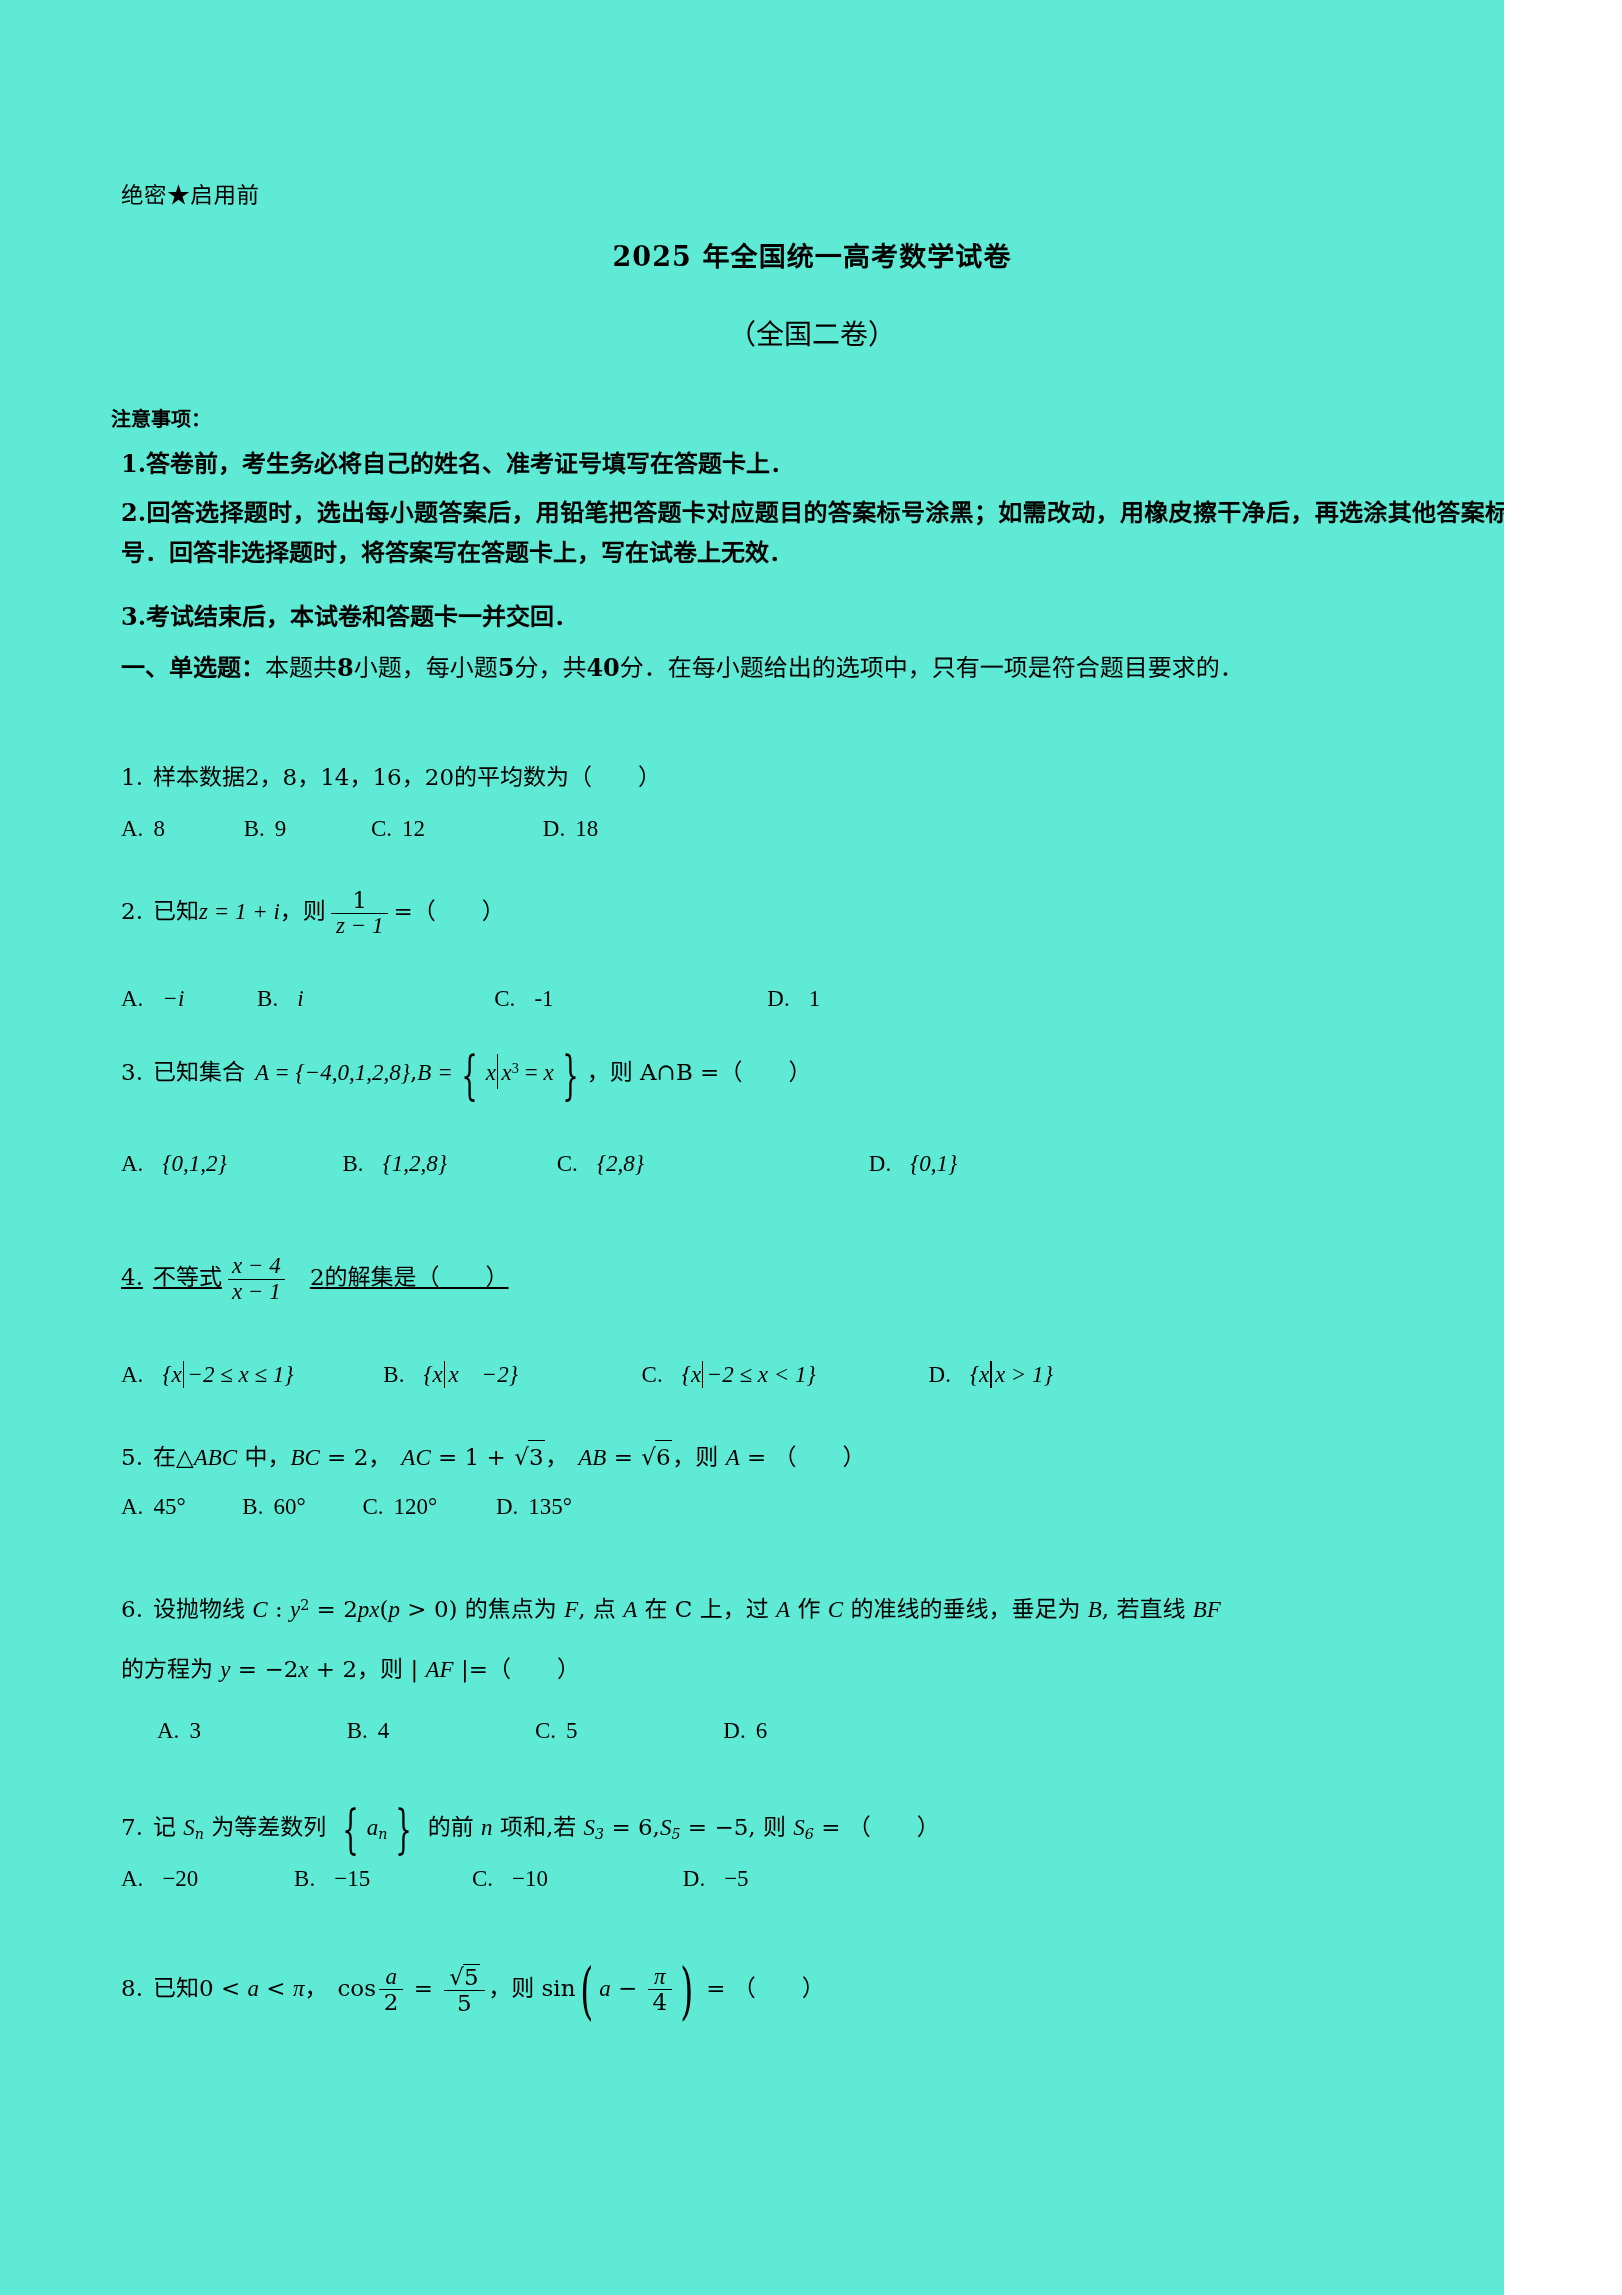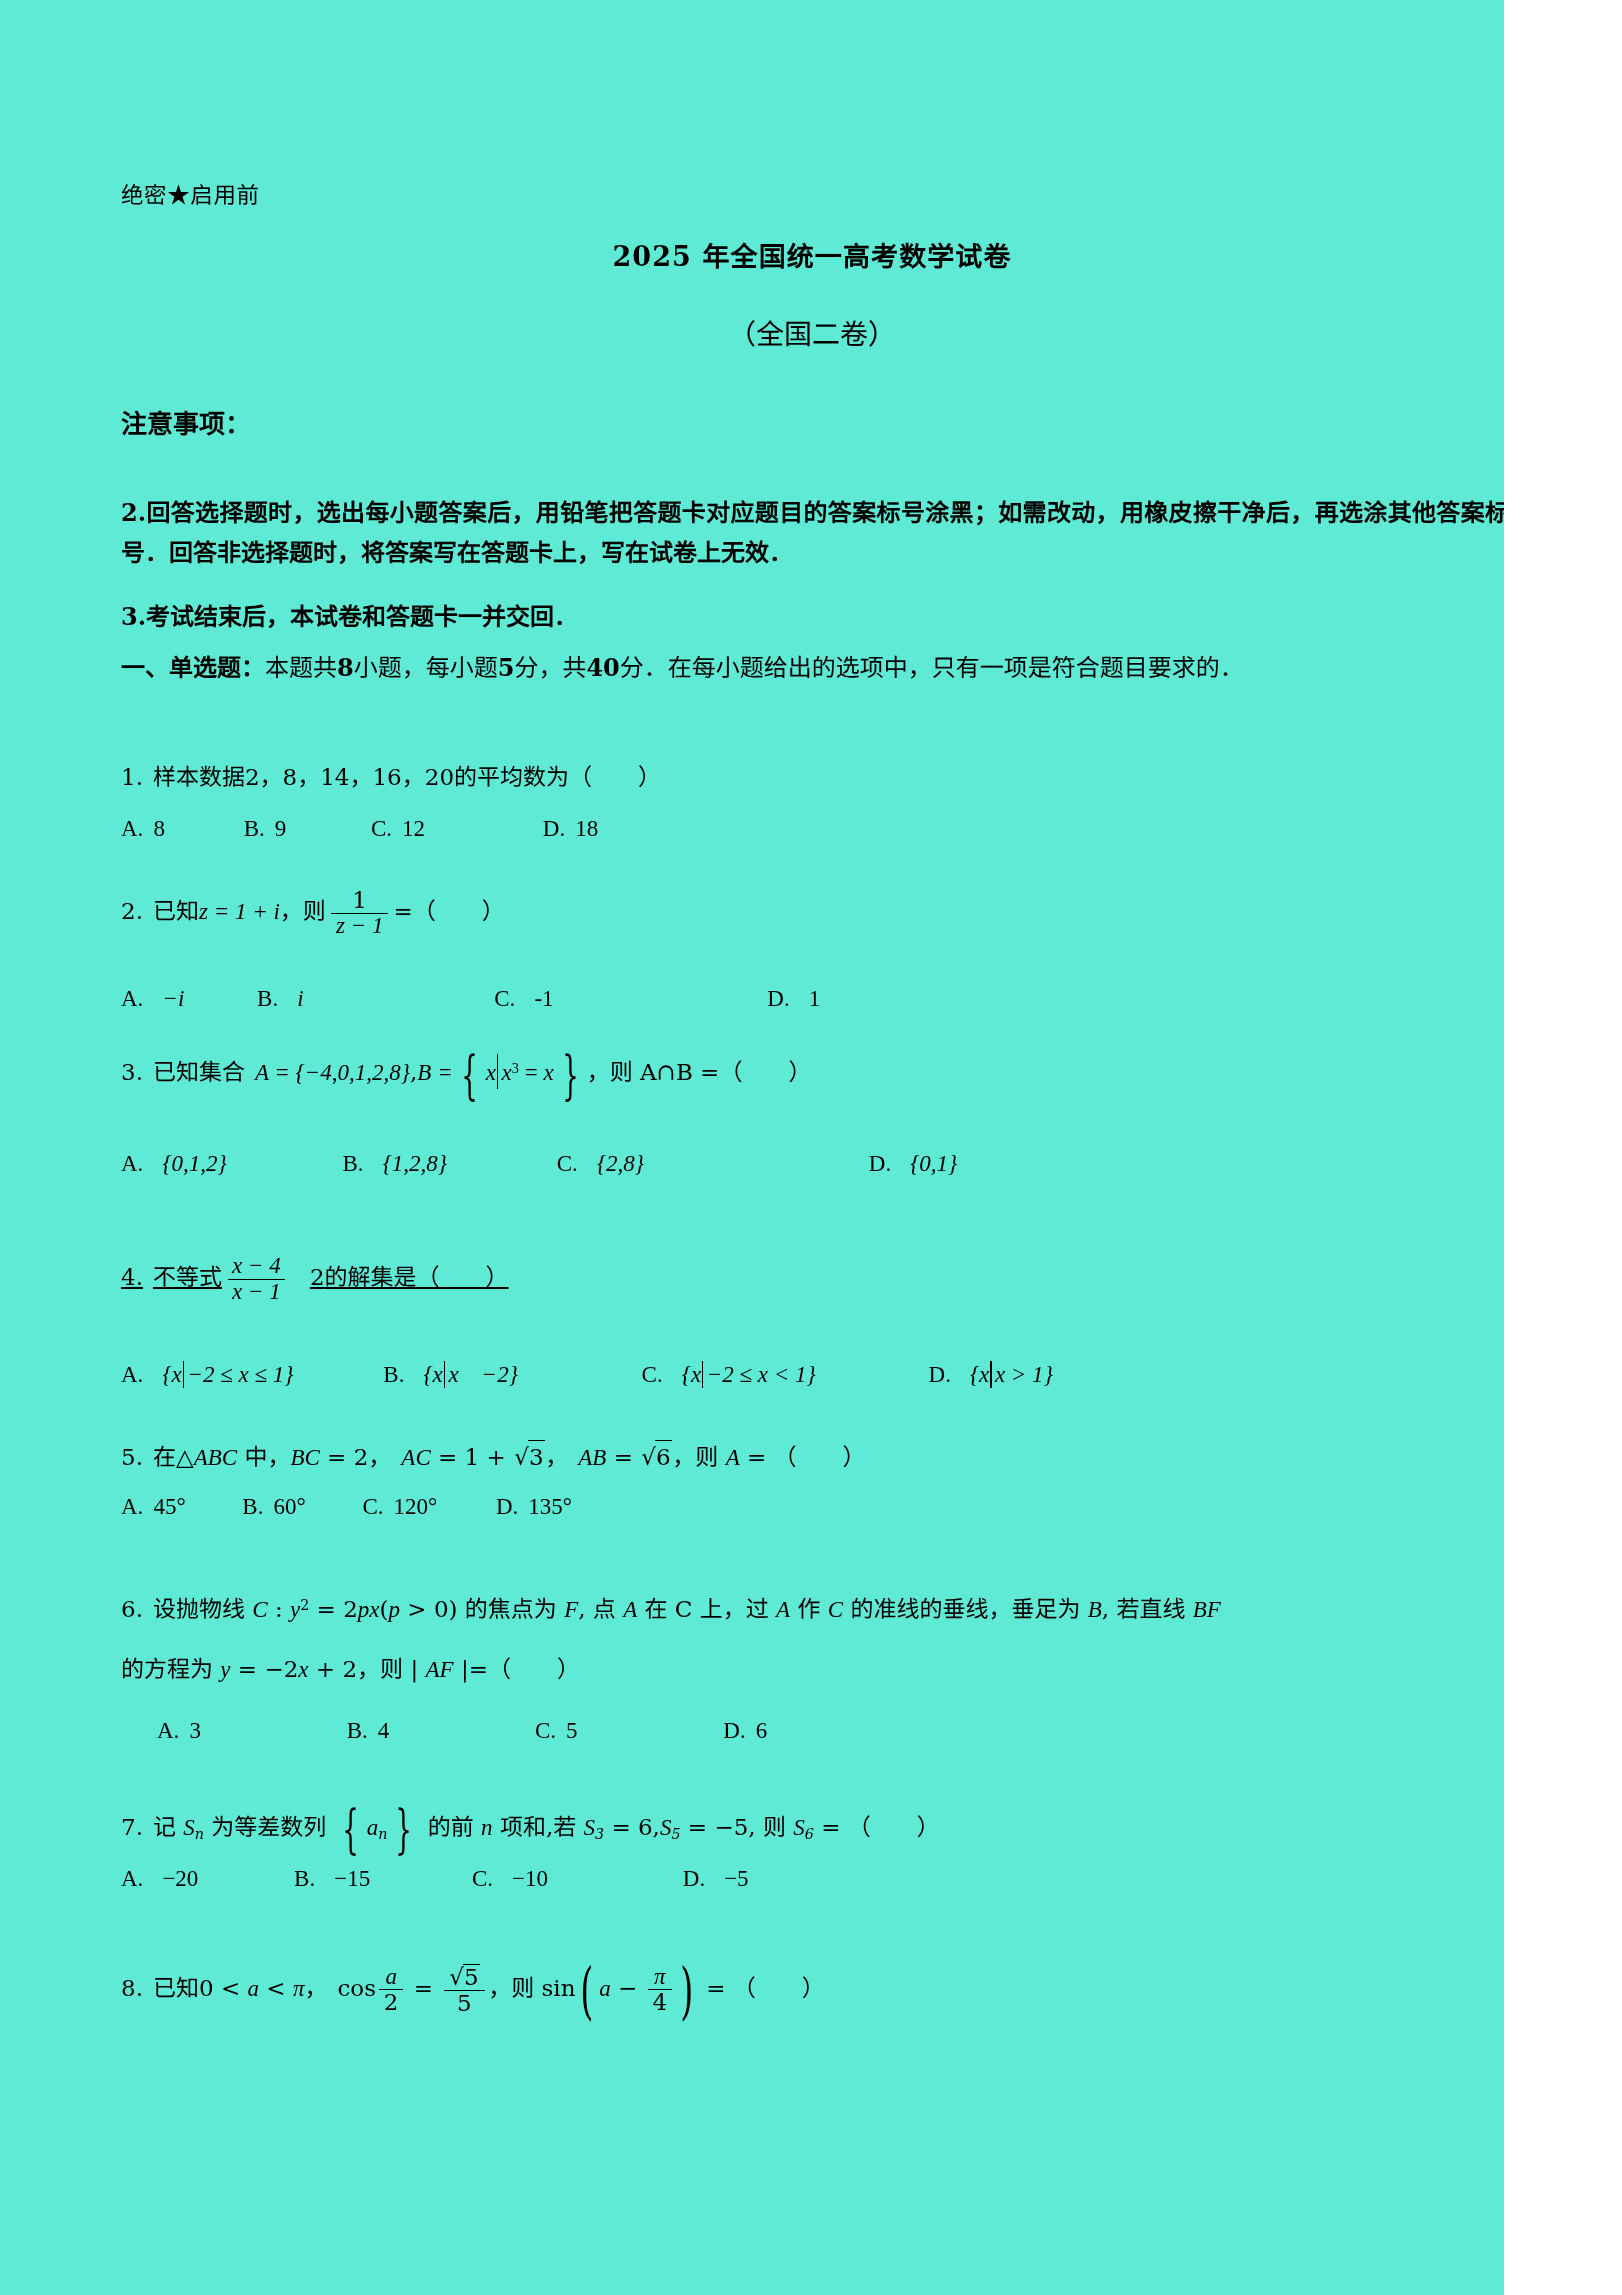--- a/index.html
+++ b/index.html
@@ -54,23 +54,23 @@
     left: 121px;
     top: 312px;
     width: 1382px;
     text-align: center;
     font-size: 28px;
     font-weight: normal;
   }
 
   .notes-head {
     position: absolute;
-    left: 121px;
+    left: 111px;
     top: 403px;
-    font-size: 26px;
+    font-size: 20px;
     font-weight: bold;
   }
   .note {
     position: absolute;
     left: 121px;
     width: 1388px;
     font-size: 24px;
     font-weight: bold;
     line-height: 40px;
     text-align: justify;
@@ -179,20 +179,21 @@
 
 <div class="page">
 
   <div class="secret cn">绝密★启用前</div>
 
   <div class="doc-title cn">2025 年全国统一高考数学试卷</div>
   <div class="doc-subtitle cn">（全国二卷）</div>
 
   <div class="notes-head cn">注意事项：</div>
 
+  <div class="note note-1 cn"><span>1.</span><span>答卷前，考生务必将自己的姓名、准考证号填写在答题卡上．</span></div>
 
   <div class="note note-2 cn"><span>2.</span><span>回答选择题时，选出每小题答案后，用铅笔把答题卡对应题目的答案标号涂黑；如需改动，用橡皮擦干净后，再选涂其他答案标号．回答非选择题时，将答案写在答题卡上，写在试卷上无效．</span></div>
 
   <div class="note note-3 cn"><span>3.</span><span>考试结束后，本试卷和答题卡一并交回．</span></div>
 
   <div class="sec-head cn"><span class="bold">一、单选题：</span><span>本题共</span><span class="bold">8</span><span>小题，每小题</span><span class="bold">5</span><span>分，共</span><span class="bold">40</span><span>分．在每小题给出的选项中，只有一项是符合题目要求的．</span></div>
 
   <div class="q cn" style="top:761px;"><span>1.</span><span class="sp-sm"></span><span>样本数据</span><span class="up">2，8，14，16，20</span><span>的平均数为（　　）</span></div>
 
   <div class="opts" style="top:816px;">

